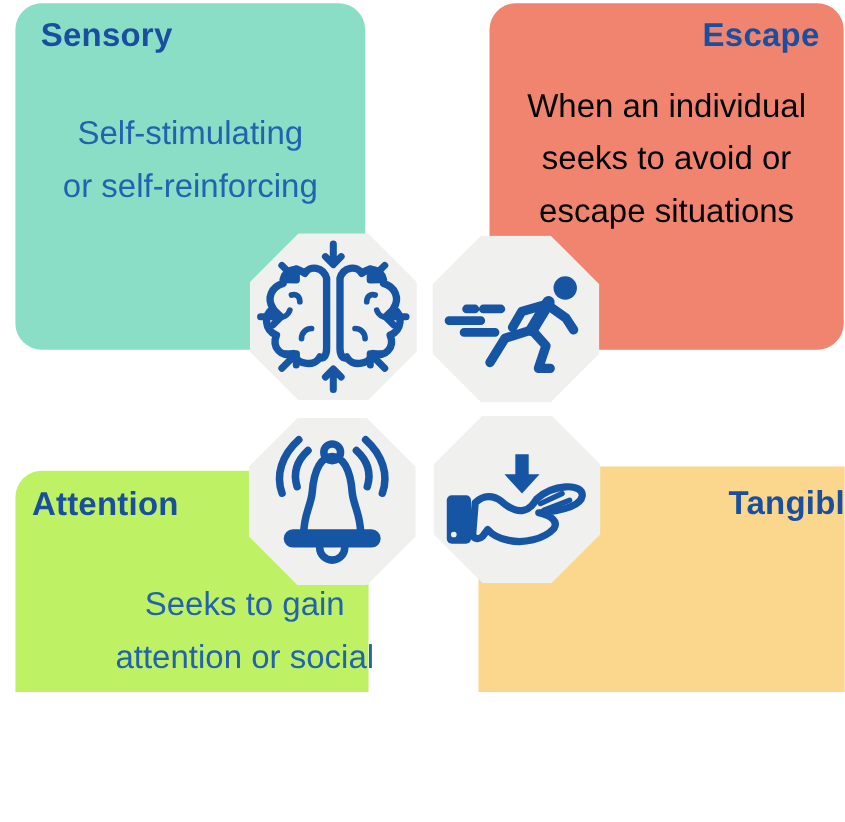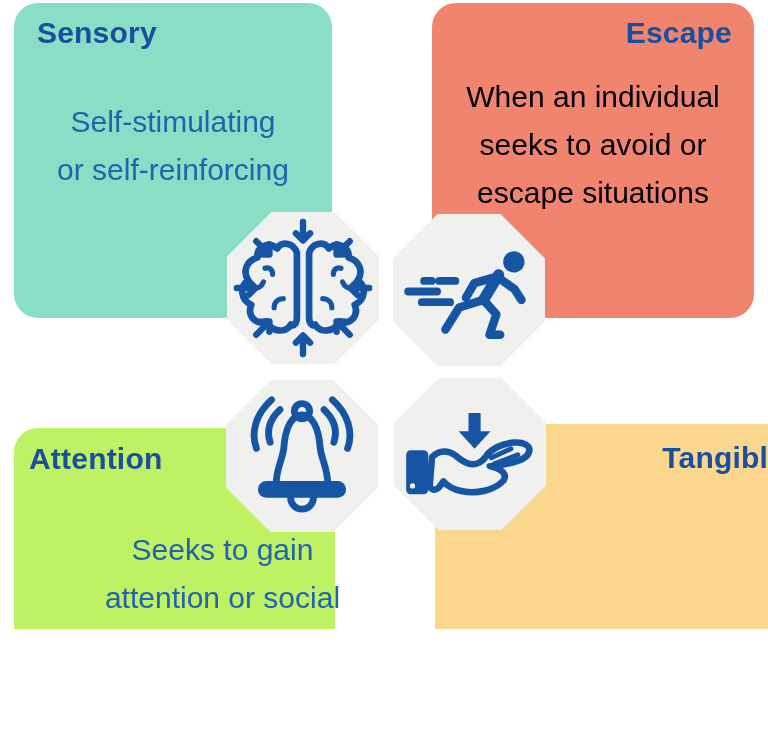--- a/index.html
+++ b/index.html
@@ -11,21 +11,21 @@
   .card-title{
     position:absolute;margin:0;font-size:30px;font-weight:700;line-height:34px;
     letter-spacing:0.2px;
   }
   .card-body{
     position:absolute;left:0;width:100%;margin:0;text-align:center;
     font-size:30px;font-weight:400;line-height:48px;white-space:pre-line;
   }
   
   .card-sensory  {left:14px; top:3px;   width:318px;height:315px;}
-  .card-escape   {left:432px;top:3px;   width:322px;height:315px;}
+  .card-escape   {left:445px;top:3px;   width:322px;height:315px;}
   .card-attention{left:14px; top:428px; width:321px;height:314px;}
   .card-tangible {left:435px;top:424px; width:322px;height:320px;padding-left:48px;}
   .card-sensory   .card-title{left:23px;top:13px;}
   .card-escape    .card-title{right:22px;top:13px;}
   .card-attention .card-title{left:15px;top:14px;}
   .card-tangible  .card-title{right:20px;top:17px;}
   .card-sensory   .card-body{top:95px;}
   .card-escape    .card-body{top:70px;}
   .card-attention .card-body{top:98px;margin-left:48px;}
   .card-tangible  .card-body{top:114px;}

